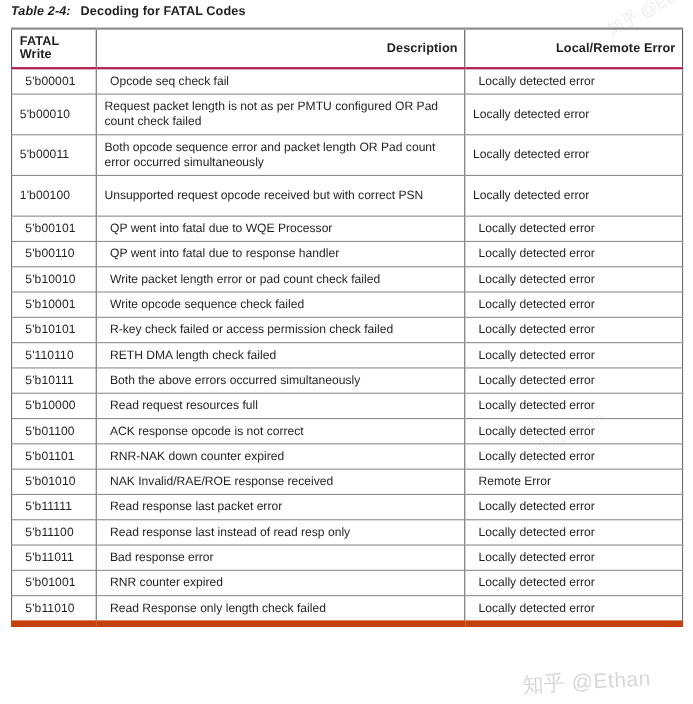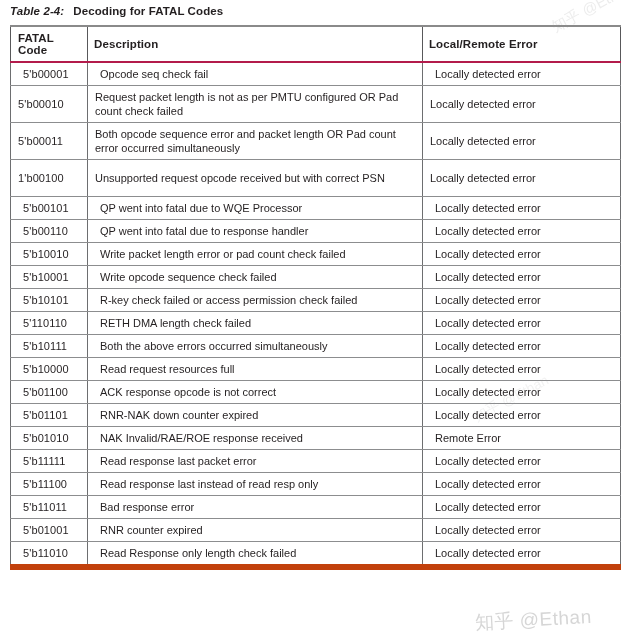--- a/index.html
+++ b/index.html
@@ -64,21 +64,21 @@
   table.fatal col.c-err   { width: 198px; }
 
   
   table.fatal thead th {
     border-top: 2px solid #8a8a8a;
     border-bottom: 2px solid #b31b4b;
     border-left: 1px solid #58585a;
     border-right: 1px solid #58585a;
     font-size: 11.5px;
     font-weight: bold;
-    text-align: left;
+    text-align: right;
     padding: 5px 6px 5px 6px;
     height: 16px;
     vertical-align: middle;
     letter-spacing: 0.1px;
     color: #231f20;
     background: #ffffff;
   }
   table.fatal thead th.th-code {
     text-align: left;
     padding-left: 7px;
@@ -157,21 +157,21 @@
 
   <div class="tbl-wrap">
     <table class="fatal">
       <colgroup>
         <col class="c-code">
         <col class="c-desc">
         <col class="c-err">
       </colgroup>
       <thead>
         <tr>
-          <th class="th-code">FATAL Code</th>
+          <th class="th-code">FATAL Write</th>
           <th>Description</th>
           <th>Local/Remote Error</th>
         </tr>
       </thead>
       <tbody id="tbody">
           <tr class="r1">
             <td class="cell-code">5'b00001</td>
             <td class="cell-desc">Opcode seq check fail</td>
             <td class="cell-err">Locally detected error</td>
           </tr>

